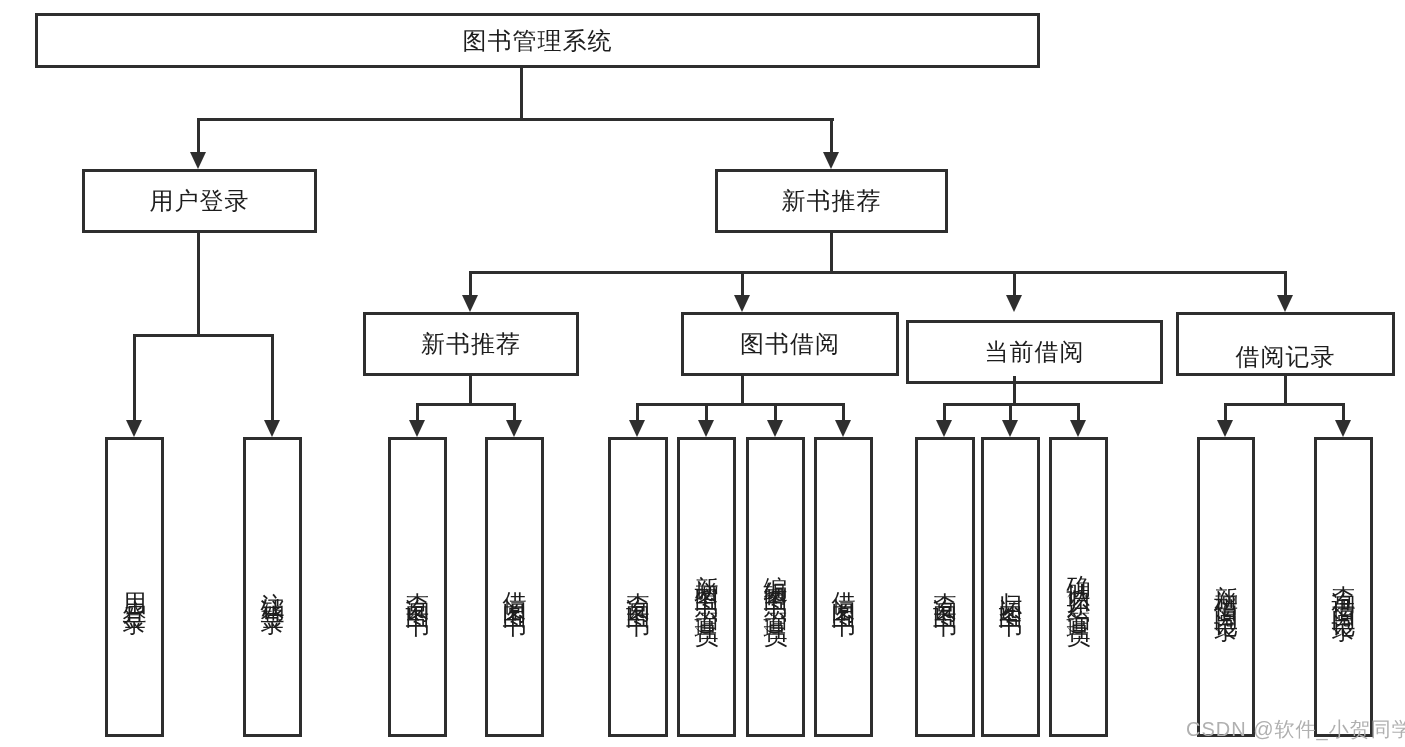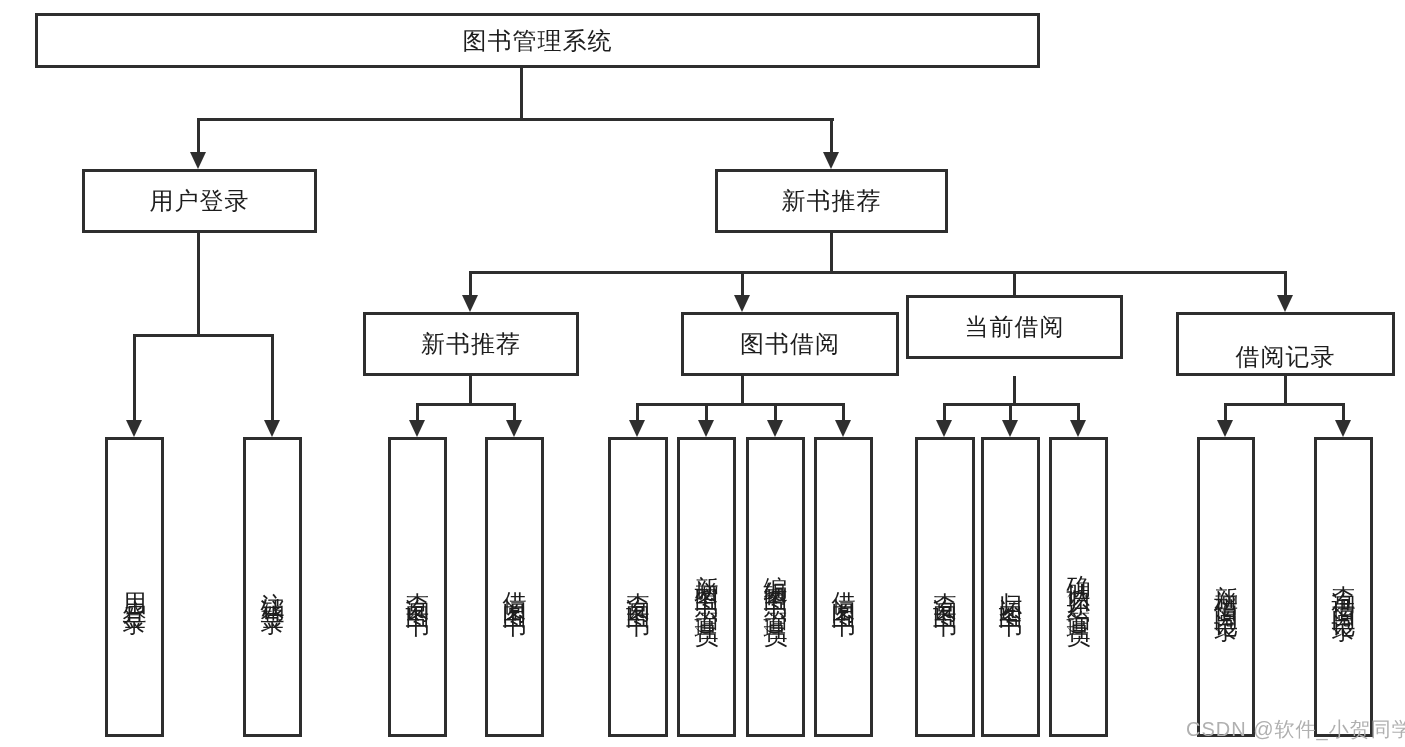--- a/index.html
+++ b/index.html
@@ -91,21 +91,21 @@
     <div class="arrow" style="left:1006px; top:295px;"></div>
     <div class="arrow" style="left:1277px; top:295px;"></div>
   </div>
 
   <div class="box h" style="left:363px; top:312px; width:216px; height:64px;">
     <span>新书推荐</span>
   </div>
   <div class="box h" style="left:633px; top:312px; width:218px; height:64px;margin-left:48px;">
     <span>图书借阅</span>
   </div>
-  <div class="box h" style="left:906px; top:295px; width:217px; height:64px;">
+  <div class="box h" style="left:906px; top:320px; width:257px; height:64px;">
     <span>当前借阅</span>
   </div>
   <div class="box h" style="left:1176px; top:312px; width:219px; height:64px;align-items:flex-end;">
     <span>借阅记录</span>
   </div>
 
   <div>
     <div class="line" style="left:469px; top:376px; width:3px; height:30px;"></div>
     <div class="line" style="left:416px; top:403px; width:100px; height:3px;"></div>
     <div class="line" style="left:416px; top:403px; width:3px; height:18px;"></div>

